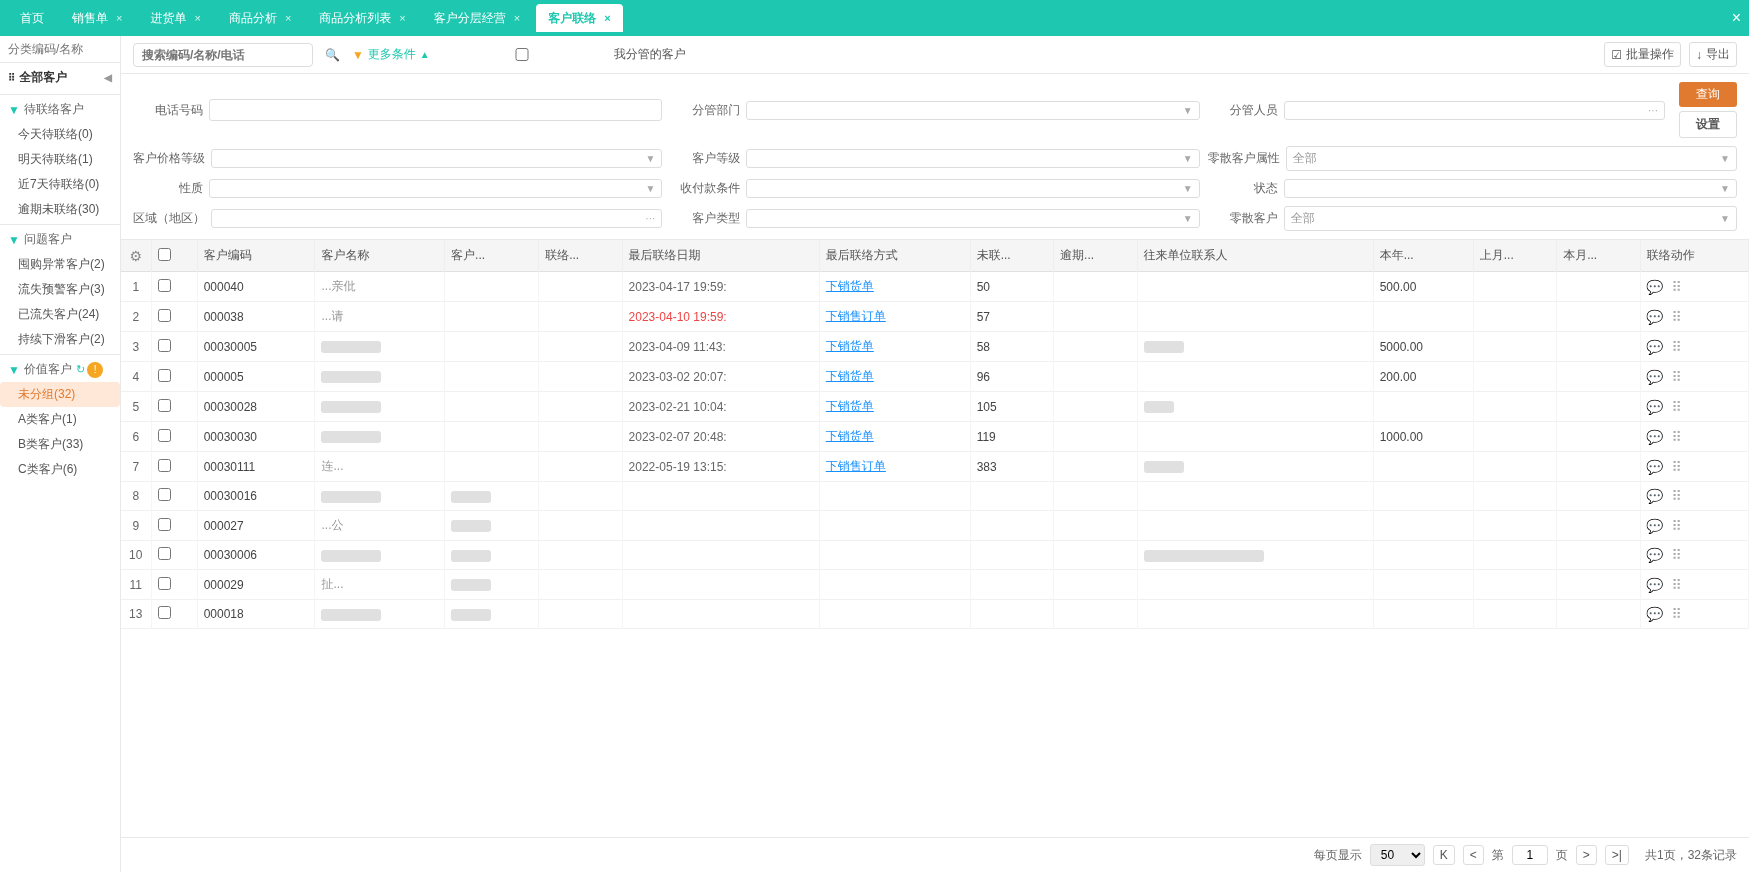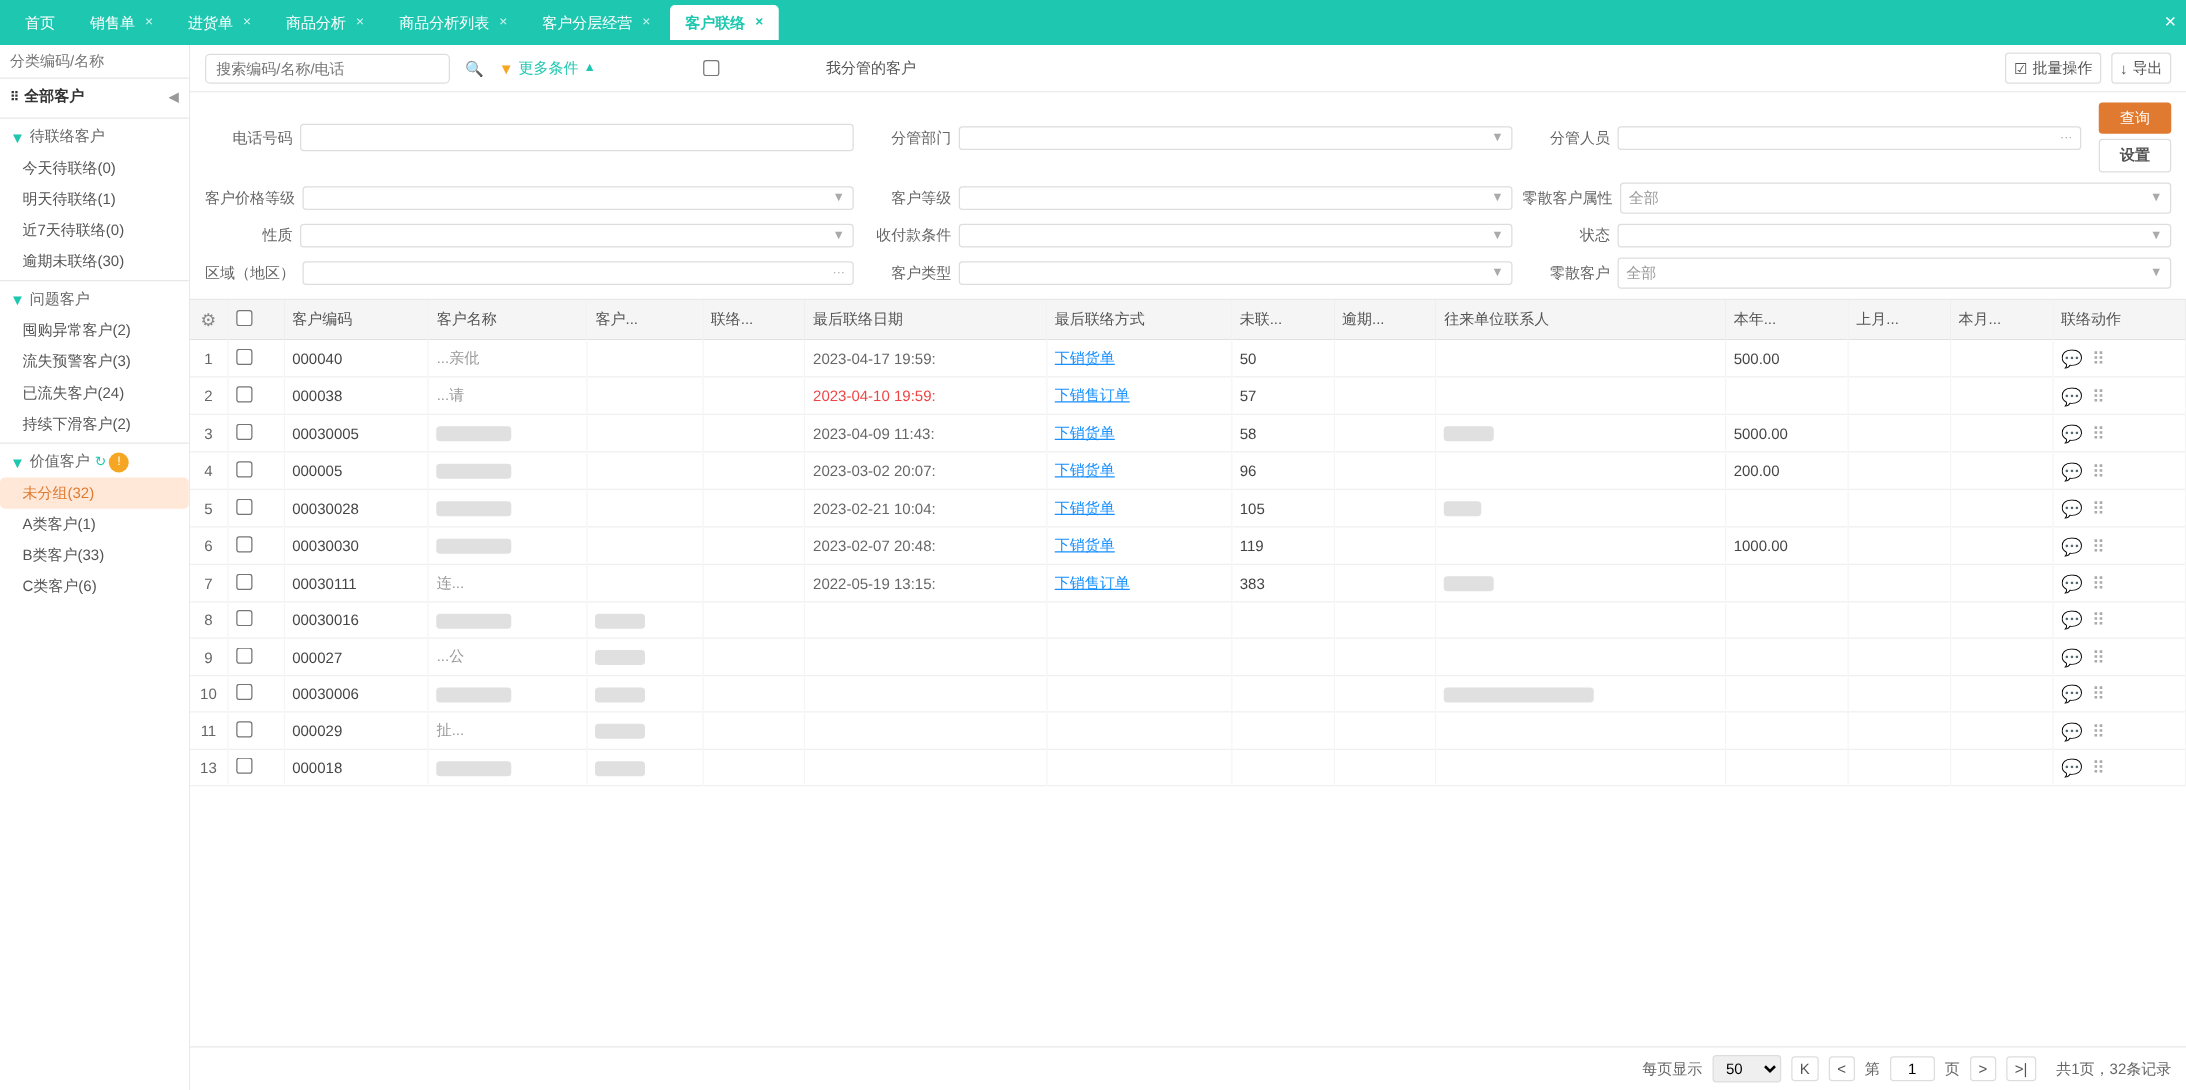--- a/index.html
+++ b/index.html
@@ -33,21 +33,21 @@
     .top-nav .top-close { position: absolute; right: 8px; color: #fff; cursor: pointer; font-size: 16px; }
 
     
     .main-layout {
       display: flex;
       height: calc(100vh - 36px);
     }
 
     
     .sidebar {
-      width: 152px;
+      width: 121px;
       background: #fff;
       border-right: 1px solid #e8e8e8;
       display: flex;
       flex-direction: column;
       overflow-y: auto;
     }
     .sidebar-search {
       display: flex;
       align-items: center;
       padding: 6px 8px;
@@ -425,21 +425,21 @@
       <span>B类客户(33)</span>
     </div>
     <div class="sidebar-item">
       <span>C类客户(6)</span>
     </div>
   </div>
 
   <div class="content-area">
 
     <div class="filter-bar">
-      <input type="text" style="width: 196px;" placeholder="搜索编码/名称/电话">
+      <input type="text" style="width: 180px; font-weight: bold;" placeholder="搜索编码/名称/电话">
       <span style="color:#aaa;cursor:pointer;">🔍</span>
       <div class="filter-btn">
         <span style="color:#f5a623;">▼</span>
         <span>更多条件</span>
         <span style="font-size:10px;">▲</span>
       </div>
       <div class="checkbox-label">
         <input type="checkbox" style="">
         <span>我分管的客户</span>
       </div>

